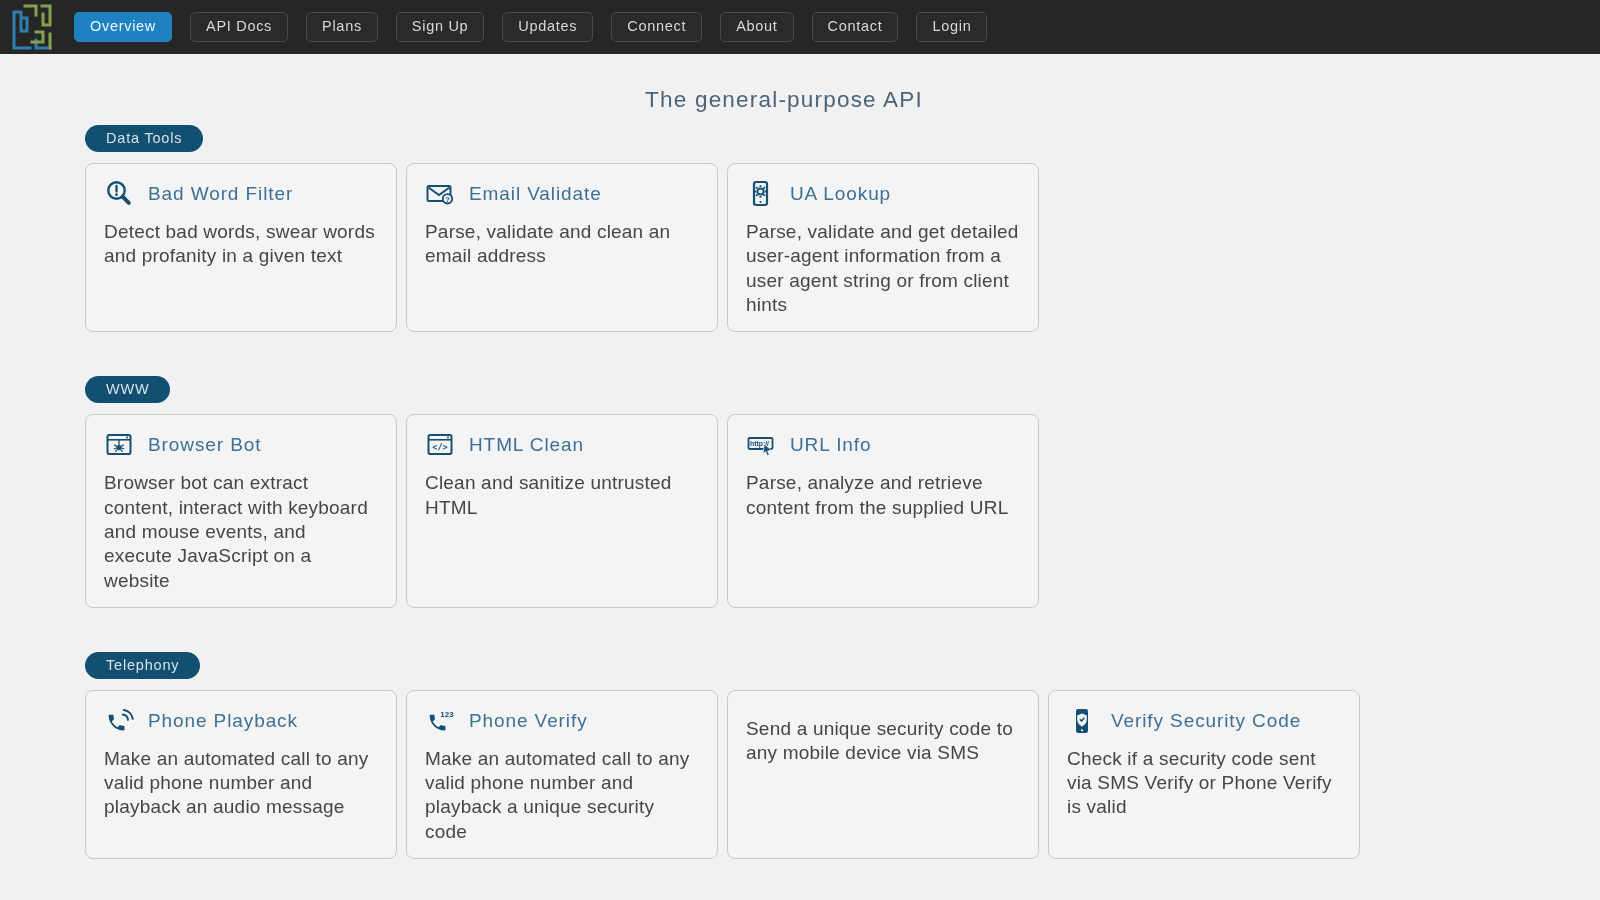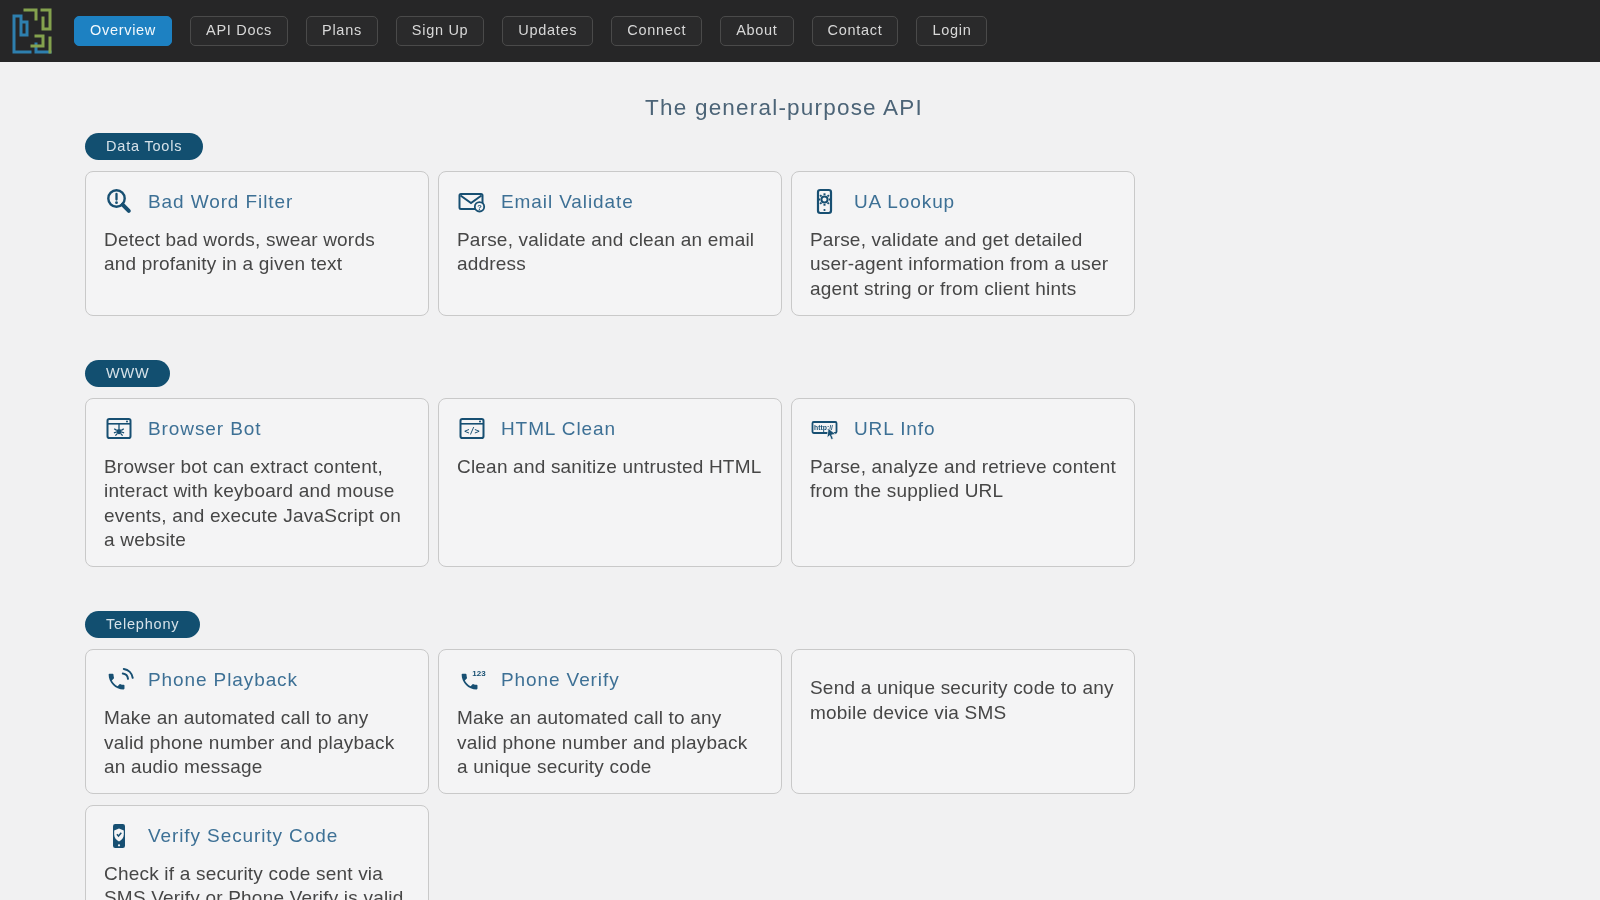--- a/index.html
+++ b/index.html
@@ -19,21 +19,21 @@
   }
   *{box-sizing:border-box;}
   html,body{margin:0;padding:0;}
   body{
     width:1600px;height:900px;overflow:hidden;
     background:var(--page-bg);
     font-family:"Liberation Sans", sans-serif;
   }
   
   .navbar{
-    height:62px;background:var(--nav-bg);
+    height:54px;background:var(--nav-bg);
     display:flex;align-items:center;
     padding:0 10px;
   }
   .logo{width:44px;height:48px;margin:0 20px 0 0;flex:0 0 auto;cursor:pointer;}
   .nav-items{display:flex;align-items:center;gap:18px;}
   .nav-btn{
     font-family:"Liberation Sans", sans-serif;
     font-size:14.5px;letter-spacing:0.7px;
     color:var(--nav-btn-text);
     background:rgba(255,255,255,0.02);
@@ -73,21 +73,21 @@
     border-radius:14px;
     margin-bottom:11px;
   }
   .cards{
     display:flex;
     flex-wrap:wrap;
     gap:11px 9px;
     align-items:stretch;
   }
   .card{
-    width:344px;
+    width:312px;
     min-height:111px;
     background:var(--card-bg);
     border:1px solid var(--card-border);
     border-radius:8px;
     padding:15px 18px 14px 18px;
     cursor:pointer;
   }
   .card-head{display:flex;align-items:center;gap:14px;}
   .icon{width:30px;height:30px;flex:0 0 auto;display:inline-block;}
   .icon svg{display:block;}

